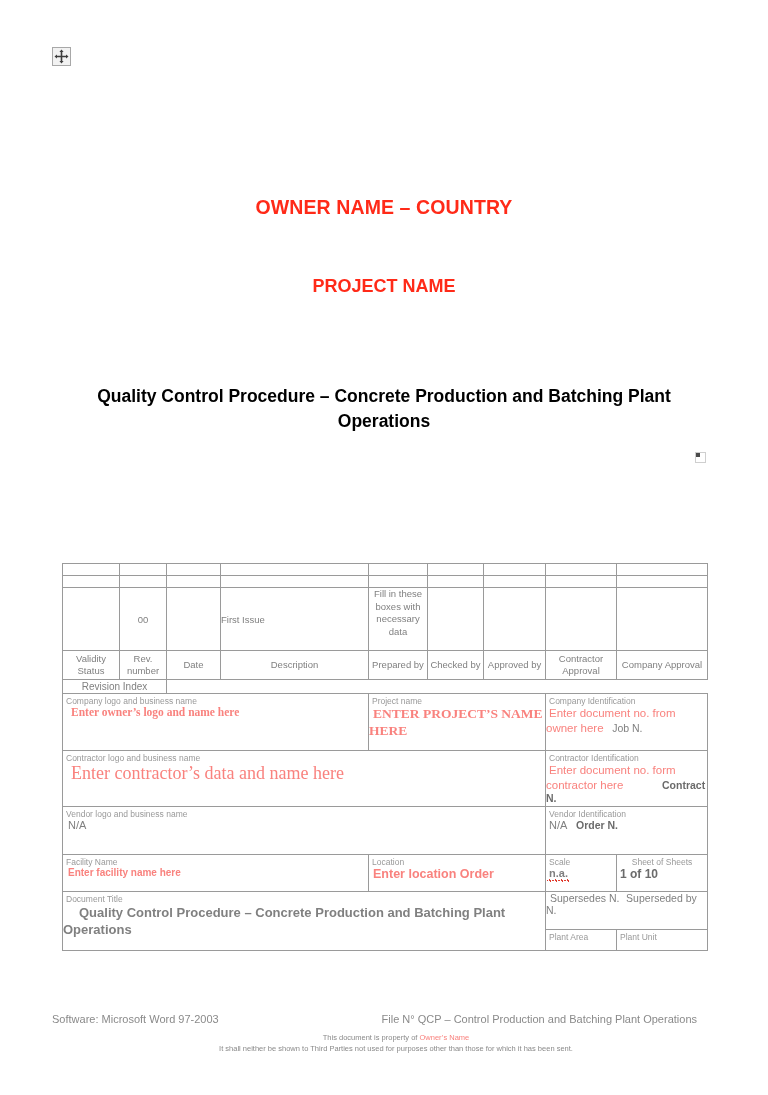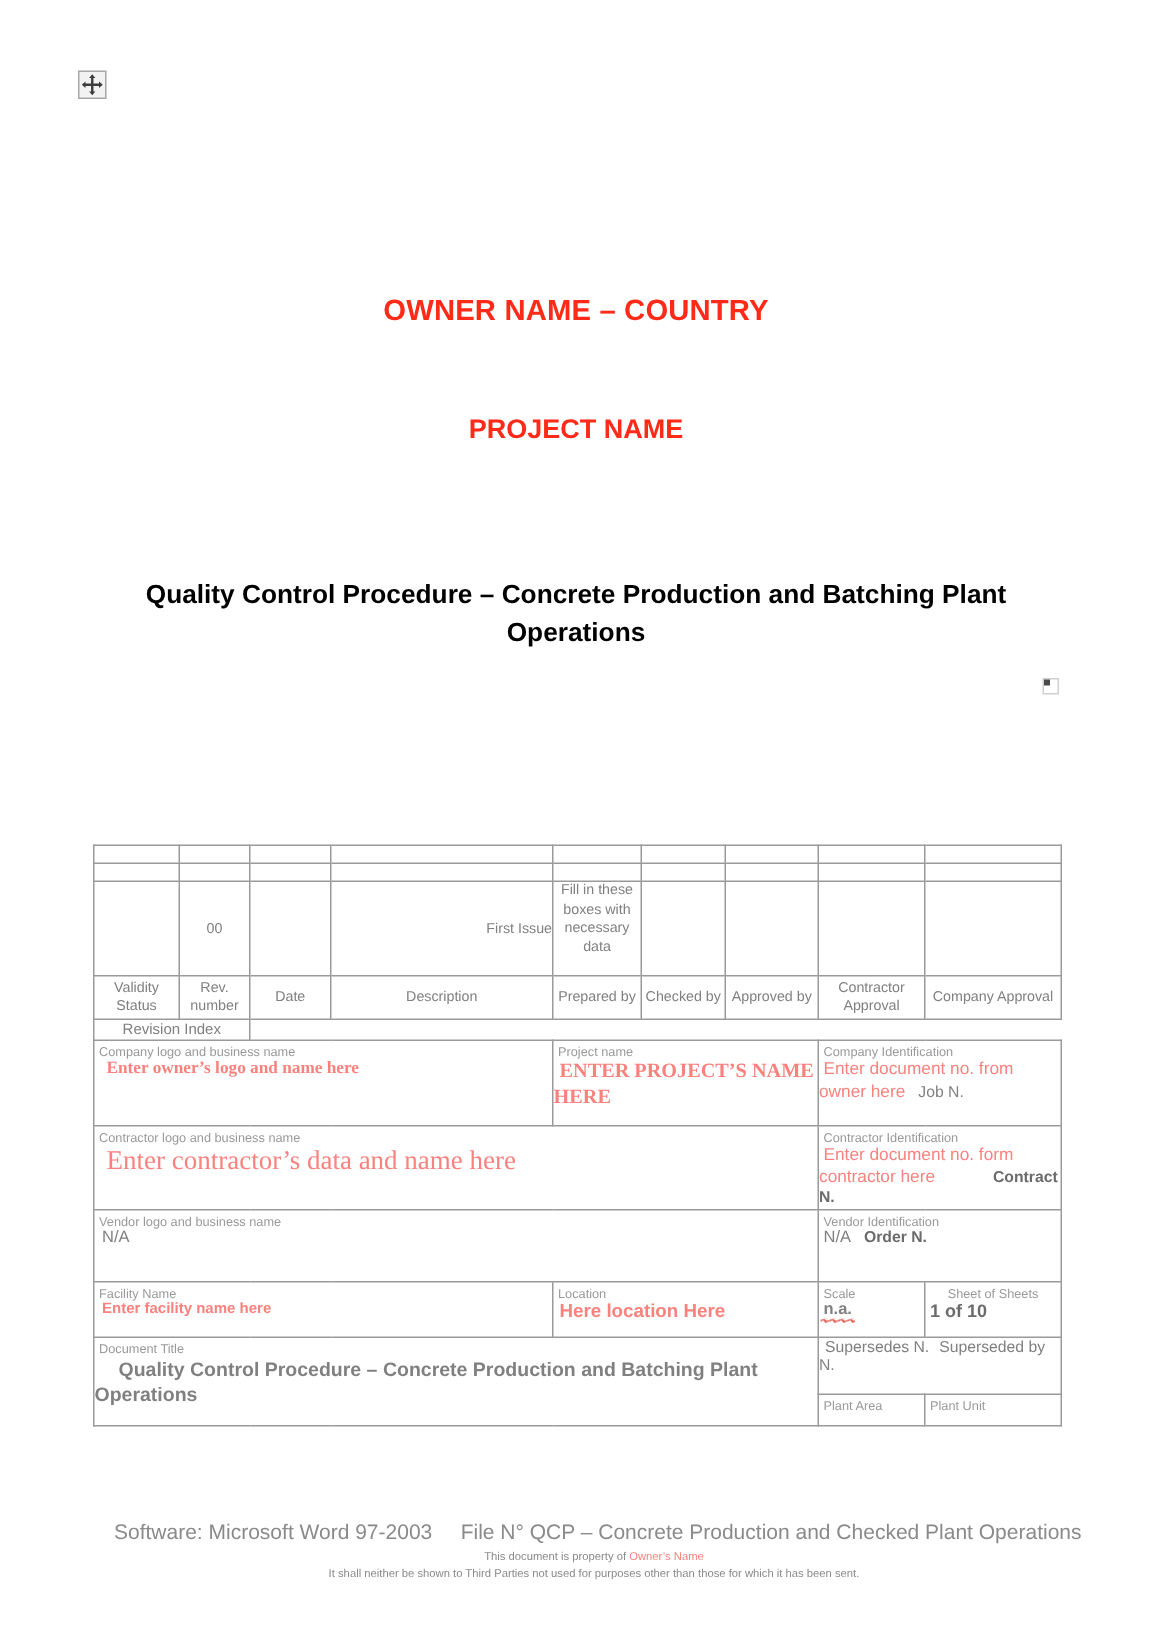--- a/index.html
+++ b/index.html
@@ -102,21 +102,21 @@
   .rev-empty td { height: 11px; }
   .rev-main td { height: 62px; }
 
   .rev-num {
     text-align: center;
     vertical-align: middle !important;
     font-size: 11px;
     color: #808080;
   }
   .rev-desc {
-    text-align: right;
+    text-align: left;
     vertical-align: middle !important;
     font-size: 12.5px;
     color: #808080;
     margin-left: 32px;
   }
   .rev-fill {
     vertical-align: top !important;
     text-align: center;
     font-size: 9.5px;
     color: #F9827E;
@@ -283,24 +283,24 @@
   .sup-line {
     font-size: 10.5px;
     color: #808080;
     padding: 3px 0 0 4px;
   }
   .plant-cell { height: 20px; }
 
   
   .tbl-footer {
     position: absolute;
-    left: 76px;
+    left: 52px;
     top: 1013px;
     width: 645px;
-    font-size: 14px;
+    font-size: 11px;
     color: #8a8a8a;
     display: flex;
     justify-content: space-between;
   }
   .disclaimer {
     position: absolute;
     left: 12px;
     top: 1033px;
     width: 768px;
     text-align: center;
@@ -434,21 +434,21 @@
     </td>
   </tr>
 
   <tr>
     <td class="facility-cell" colspan="4">
       <span class="lbl">Facility Name</span>
       <span class="facility-val">Enter facility name here</span>
     </td>
     <td class="facility-cell" colspan="3">
       <span class="lbl">Location</span>
-      <span class="location-val">Here location Here</span>
+      <span class="location-val">Enter location Order</span>
     </td>
     <td class="facility-cell">
       <span class="lbl">Scale</span>
       <span class="scale-val"><span class="squiggle">n.a.</span></span>
     </td>
     <td class="facility-cell">
       <span class="lbl" style="text-align:center;padding-left:0">Sheet of Sheets</span>
       <span class="sheet-val">1 of 10</span>
     </td>
   </tr>
@@ -470,19 +470,19 @@
     </td>
     <td class="plant-cell">
       <span class="lbl">Plant Unit</span>
     </td>
   </tr>
 </tbody>
   </table>
 
 <div class="tbl-footer">
   <span>Software: Microsoft Word 97-2003</span>
-  <span>File N° QCP – Concrete Production and Checked Plant Operations</span>
+  <span>File N° QCP – Control Production and Batching Plant Operations</span>
 </div>
 
 <div class="disclaimer">
   <div><span>This document is property of </span><span class="owner-red">Owner’s Name</span></div>
   <div>It shall neither be shown to Third Parties not used for purposes other than those for which it has been sent.</div>
 </div>
 
 </body></html>

